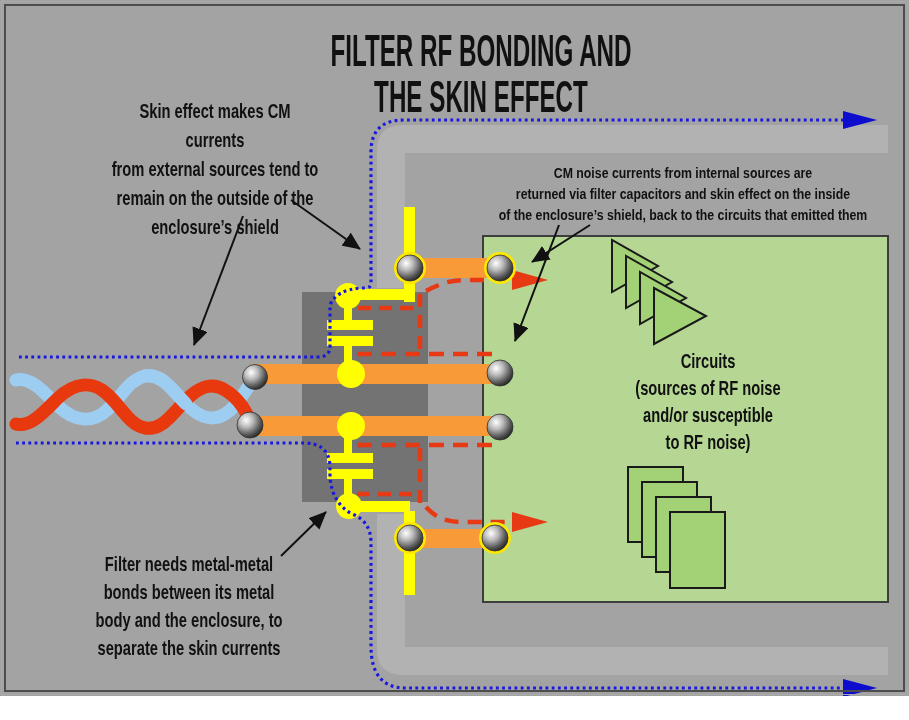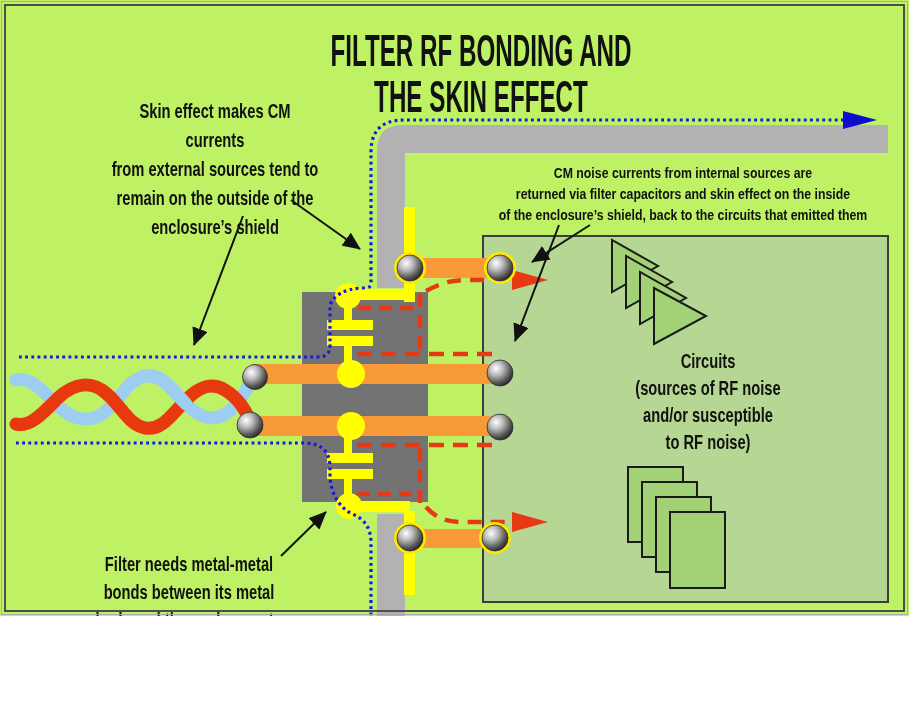--- a/index.html
+++ b/index.html
@@ -1,16 +1,16 @@
 <!DOCTYPE html>
 <html><head>
 <meta charset="utf-8">
 <style>
   html,body{margin:0;padding:0;background:#ffffff;}
-  #stage{position:relative;width:909px;height:616px;background:#bef264;overflow:hidden;
+  #stage{position:relative;width:909px;height:696px;background:#a3a3a3;overflow:hidden;
          font-family:"Liberation Sans",sans-serif;}
   .frame-outer{position:absolute;inset:1px;border:1px solid #a9a9a9;pointer-events:none;}
   .frame-inner{position:absolute;inset:4px;border:2px solid #4d4d4d;pointer-events:none;}
   .txt{position:absolute;color:#111;font-weight:bold;text-align:center;white-space:pre-line;}
   .title{left:181px;top:28px;width:600px;font-size:44px;line-height:46px;
          transform:scaleX(0.55);transform-origin:center top;letter-spacing:0px;}
   .ann-left{left:65px;top:96px;width:300px;font-size:21px;line-height:29px;
          transform:scaleX(0.70);transform-origin:center top;}
   .ann-right{left:433px;top:162px;width:500px;font-size:15px;line-height:21px;
          transform:scaleX(0.82);transform-origin:center top;}

